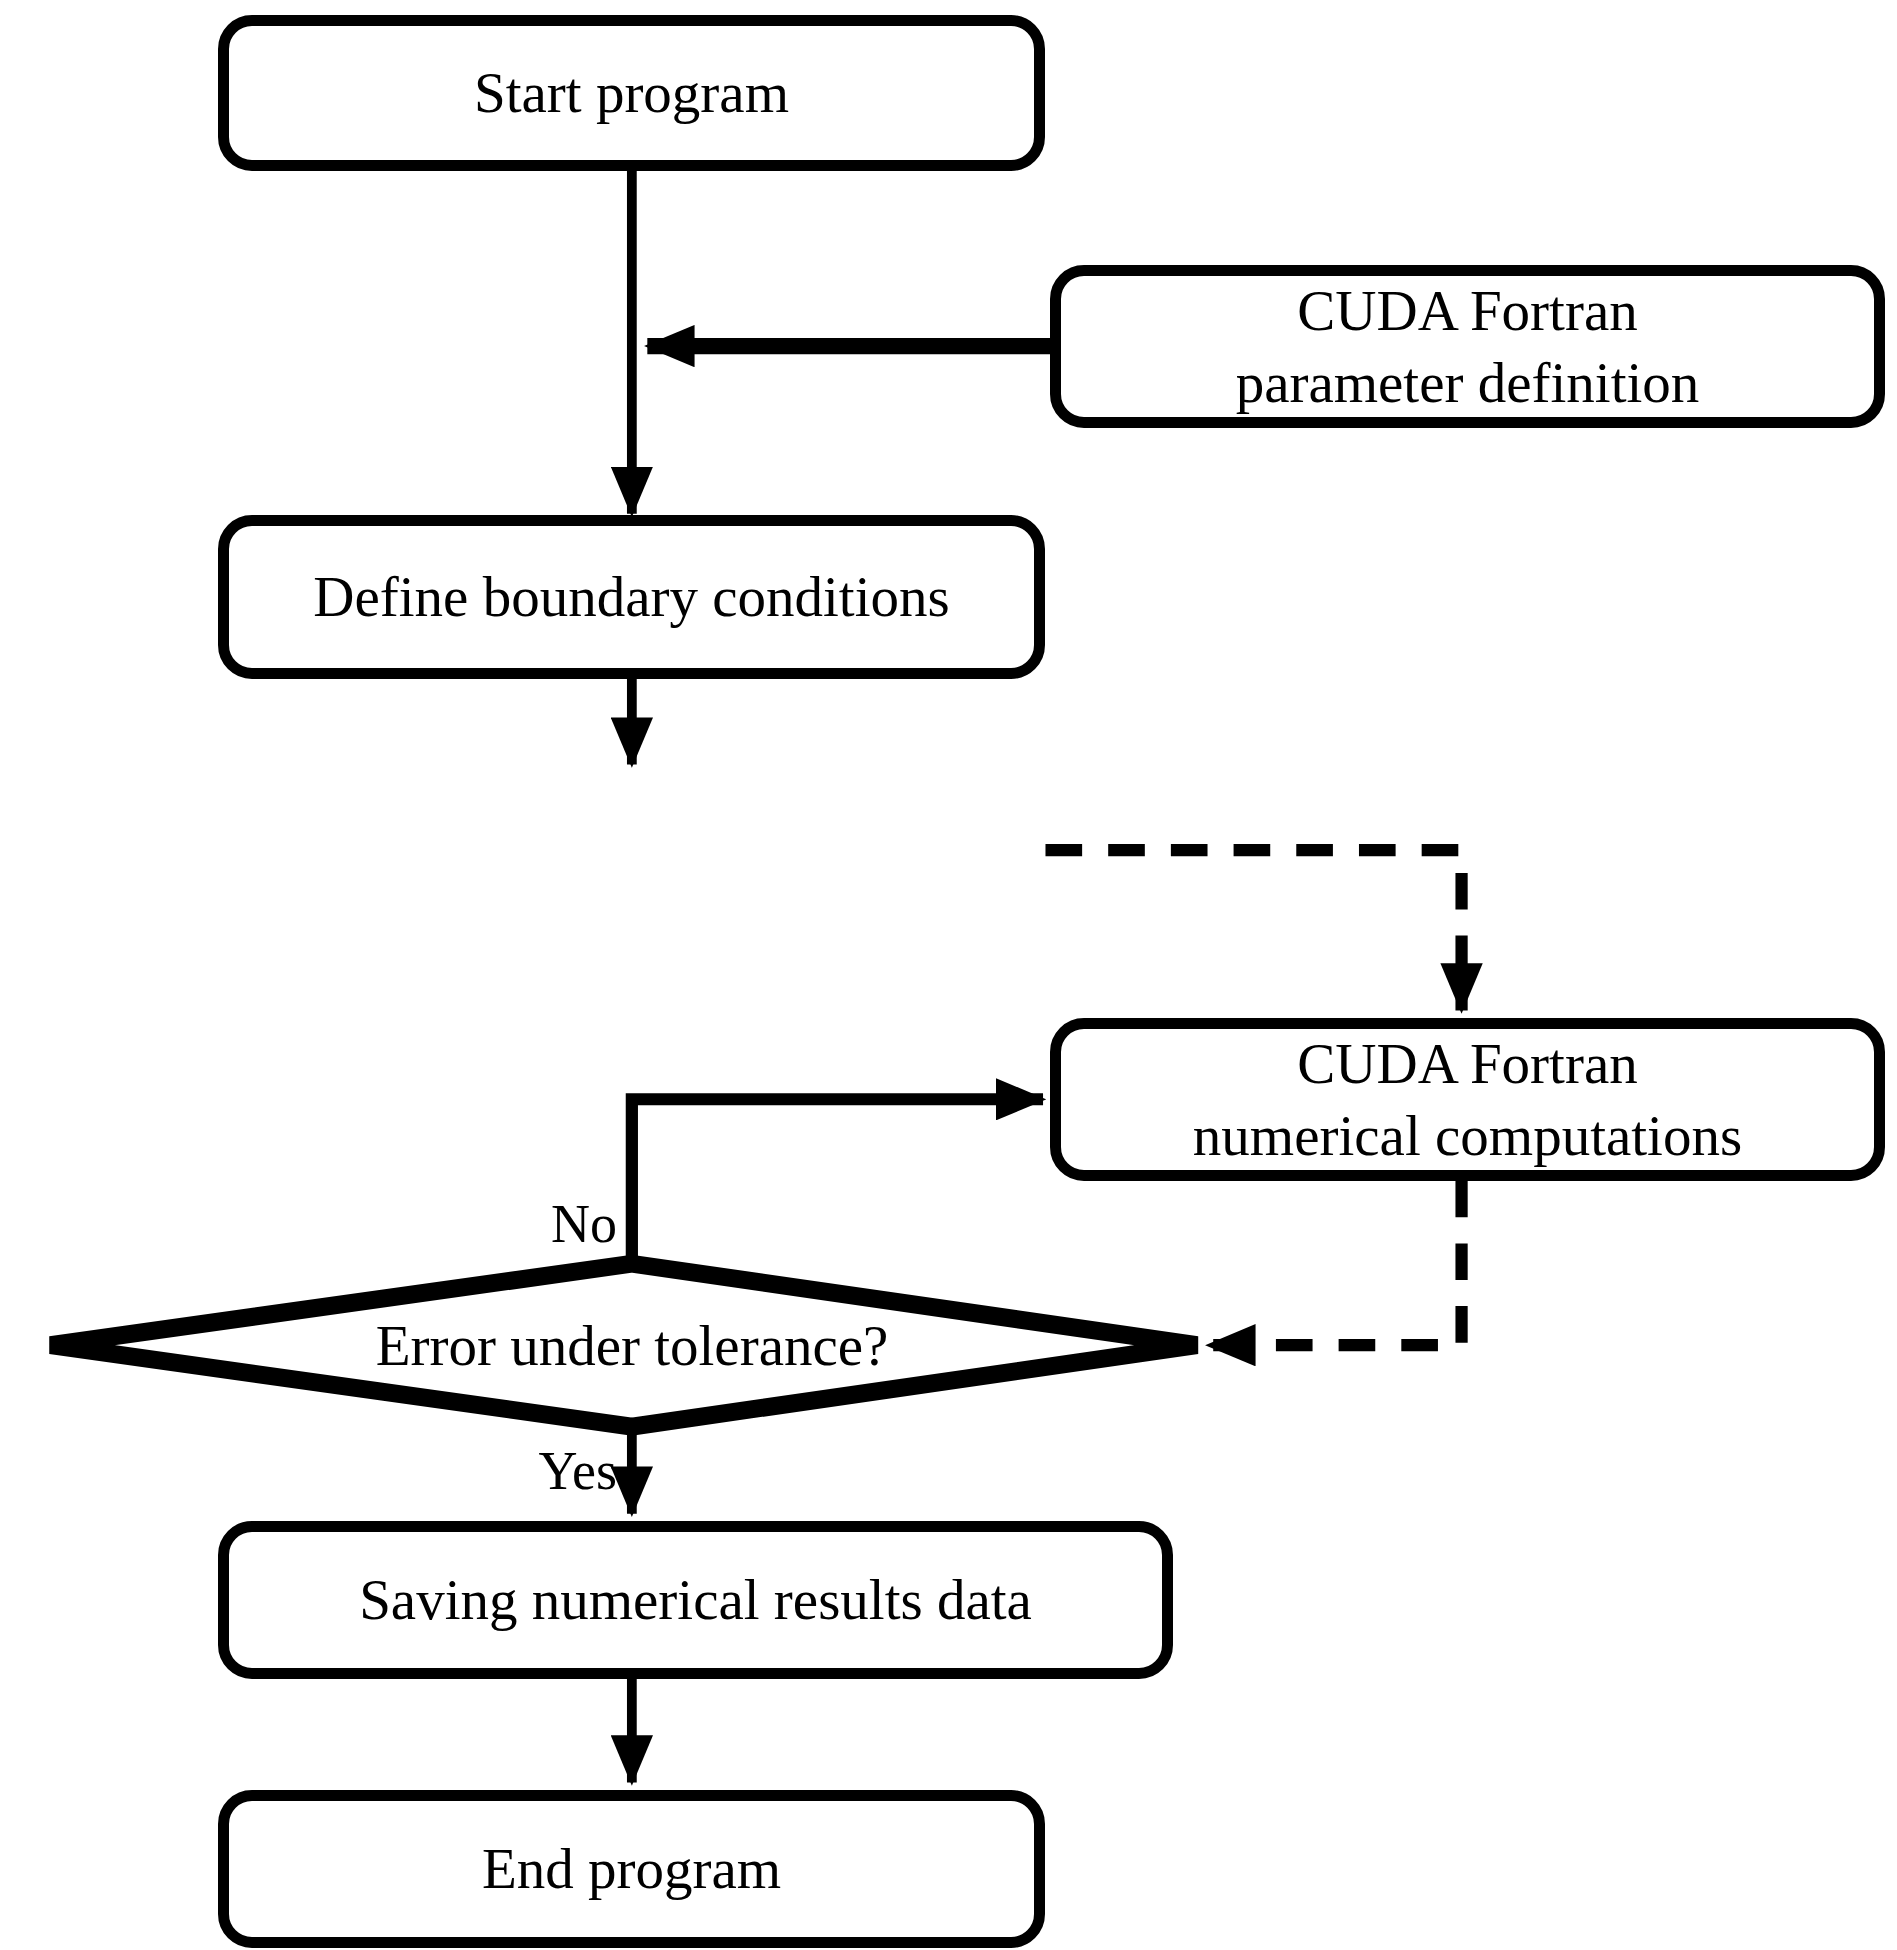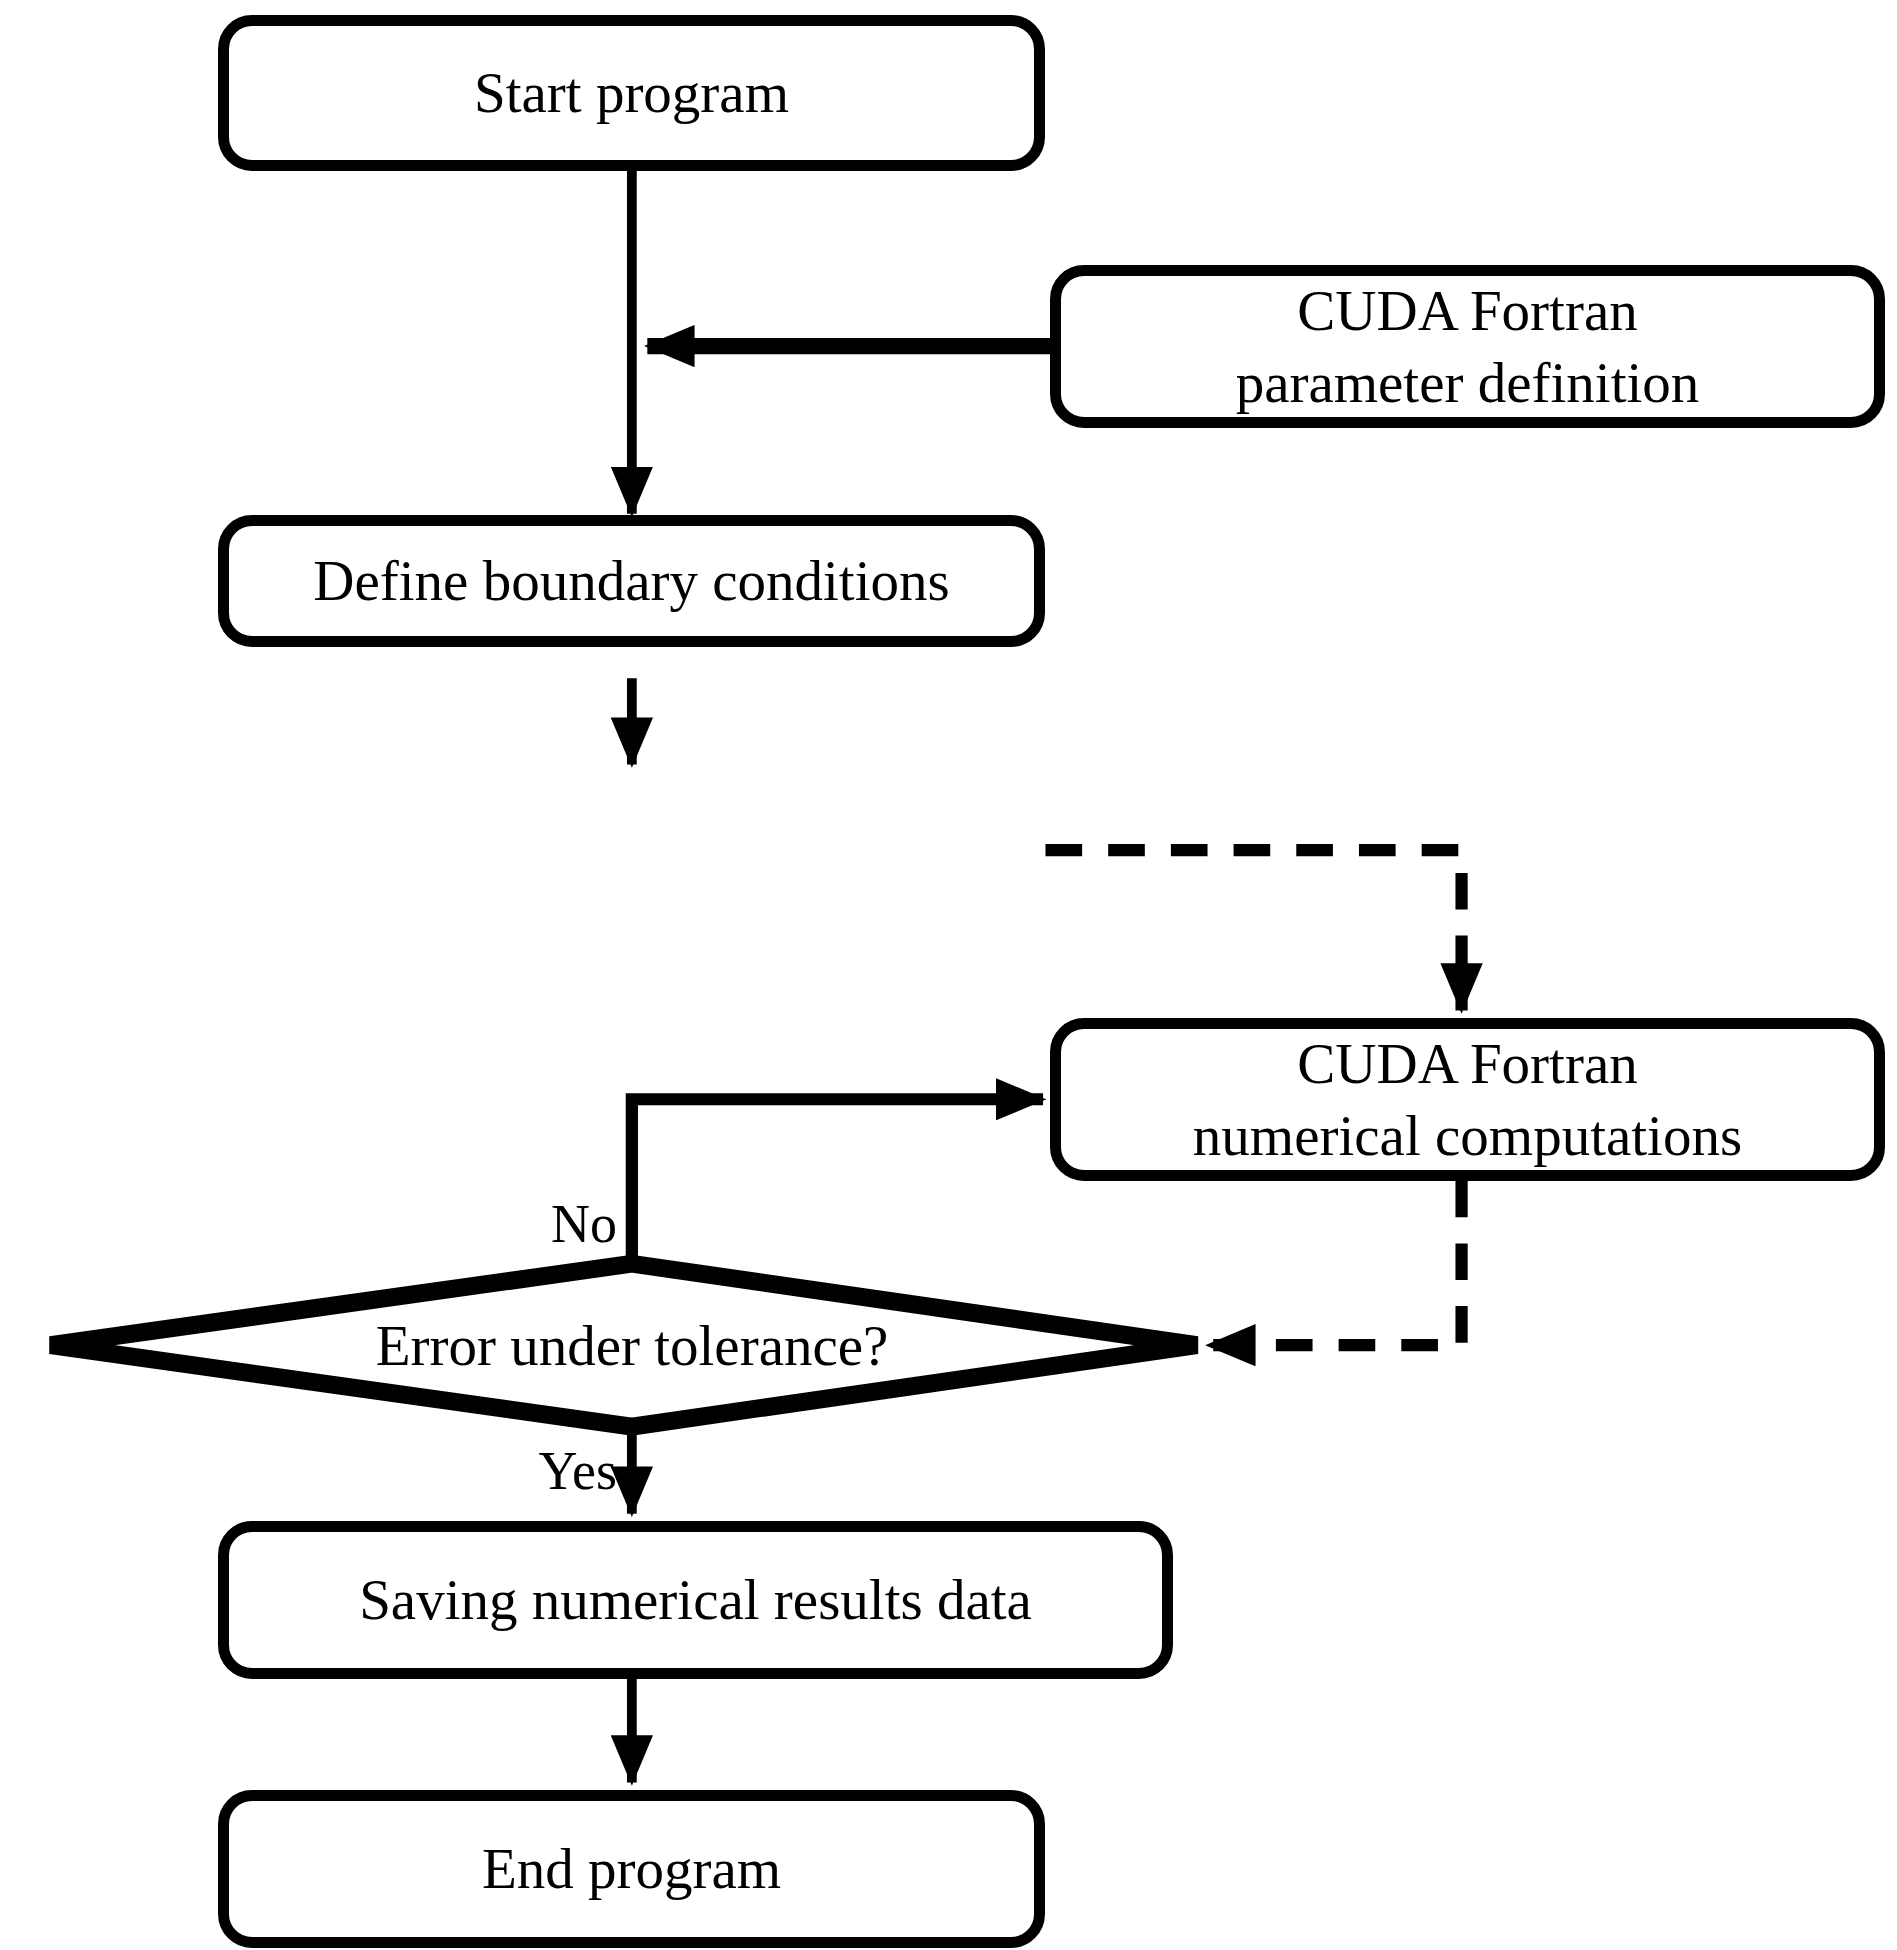--- a/index.html
+++ b/index.html
@@ -31,21 +31,21 @@
     display: flex;
     align-items: center;
     justify-content: center;
     text-align: center;
     font-size: 57px;
     line-height: 1.25;
     white-space: pre-line;
   }
   .node-start    { left: 218px;  top: 14.7px;   width: 827px; height: 156px; }
   .node-param    { left: 1050px; top: 265px;  width: 835px; height: 163px; }
-  .node-boundary { left: 218px;  top: 515px;  width: 827px; height: 132px; }
+  .node-boundary { left: 218px;  top: 515px;  width: 827px; height: 164px; }
   .node-range    { left: 218px;  top: 772px;  width: 827px; height: 156px; }
   .node-compute  { left: 1050px; top: 1018px; width: 835px; height: 163px; }
   .node-saving   { left: 218px;  top: 1521px; width: 955px; height: 158px; }
   .node-end      { left: 218px;  top: 1790px; width: 827px; height: 158px; }
 
   .decision-label {
     position: absolute;
     left: 225px;
     top: 1291px;
     width: 814px;

